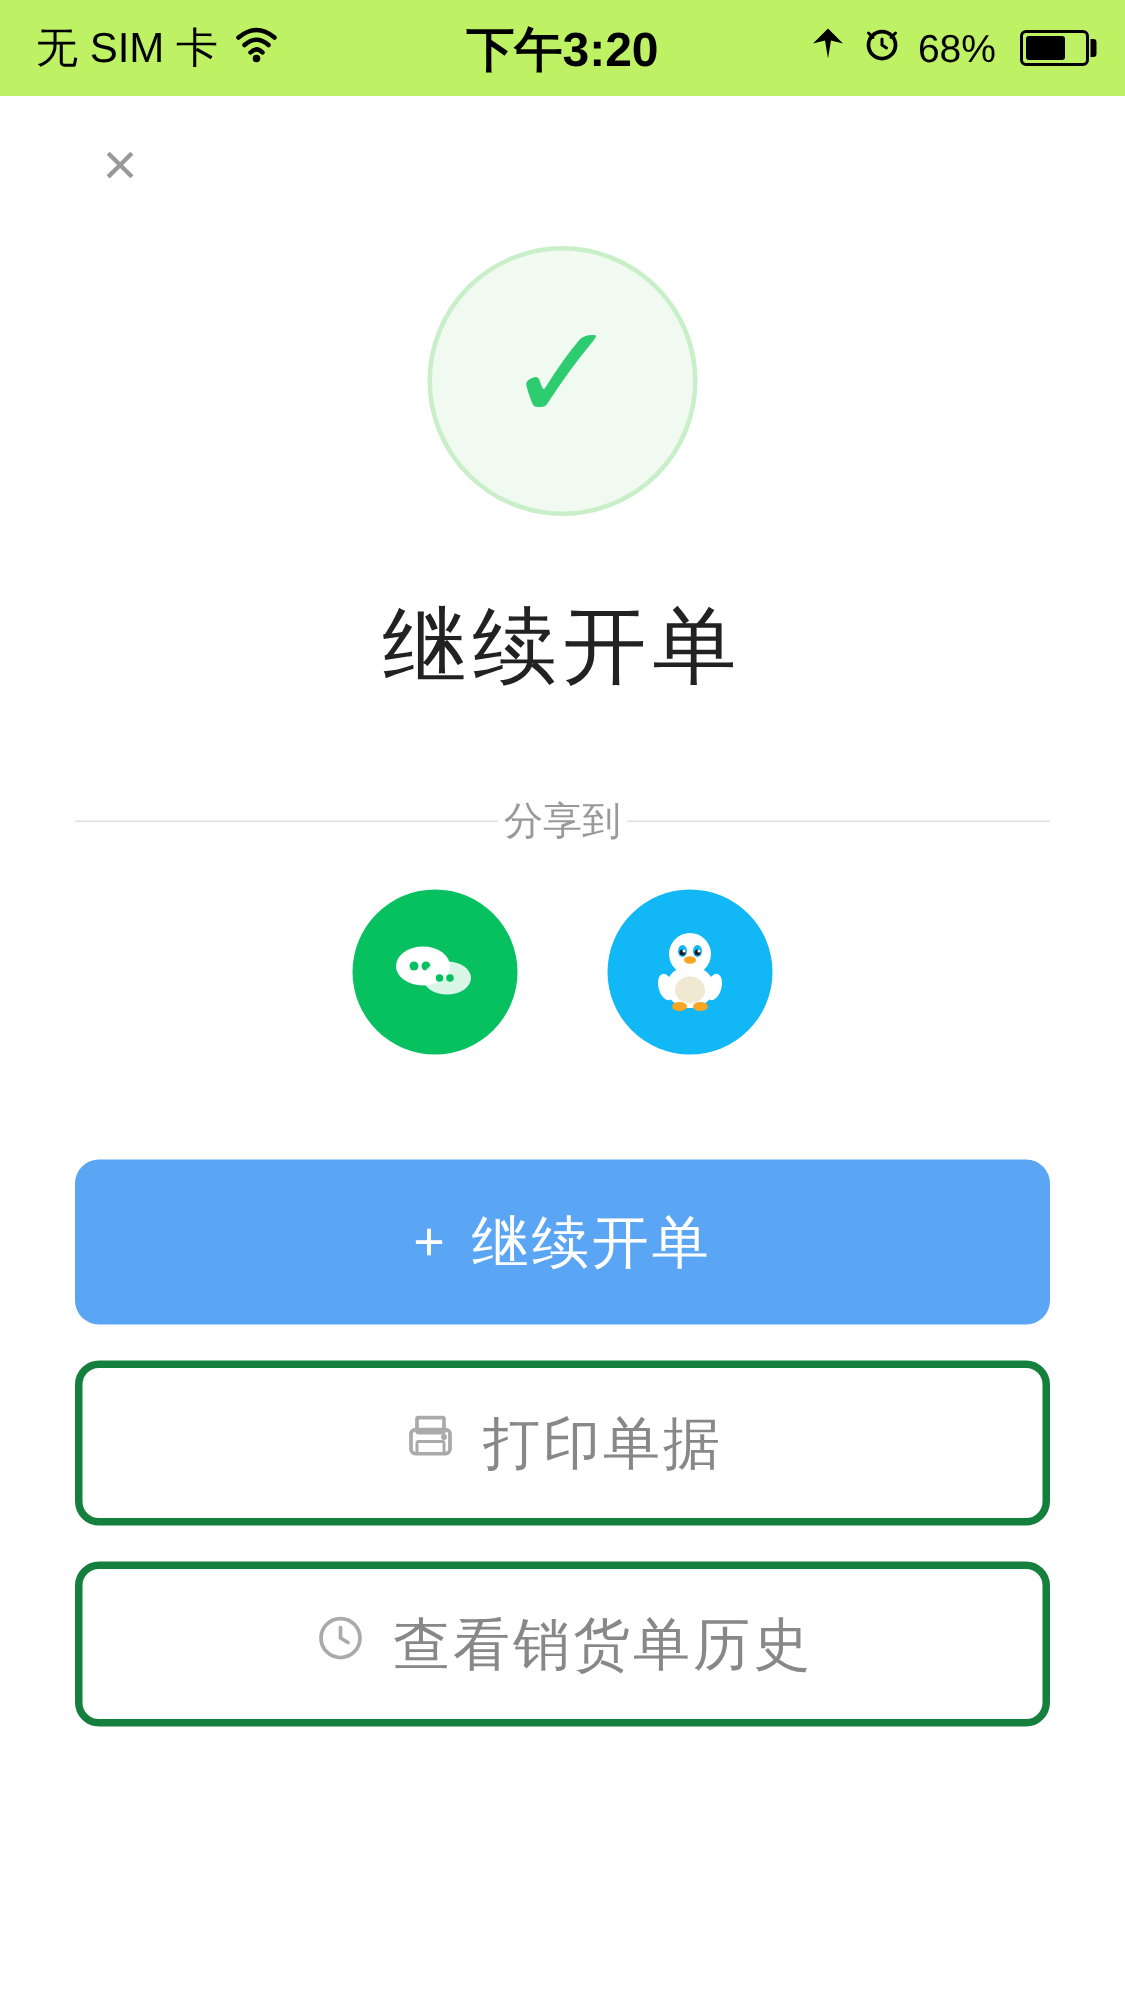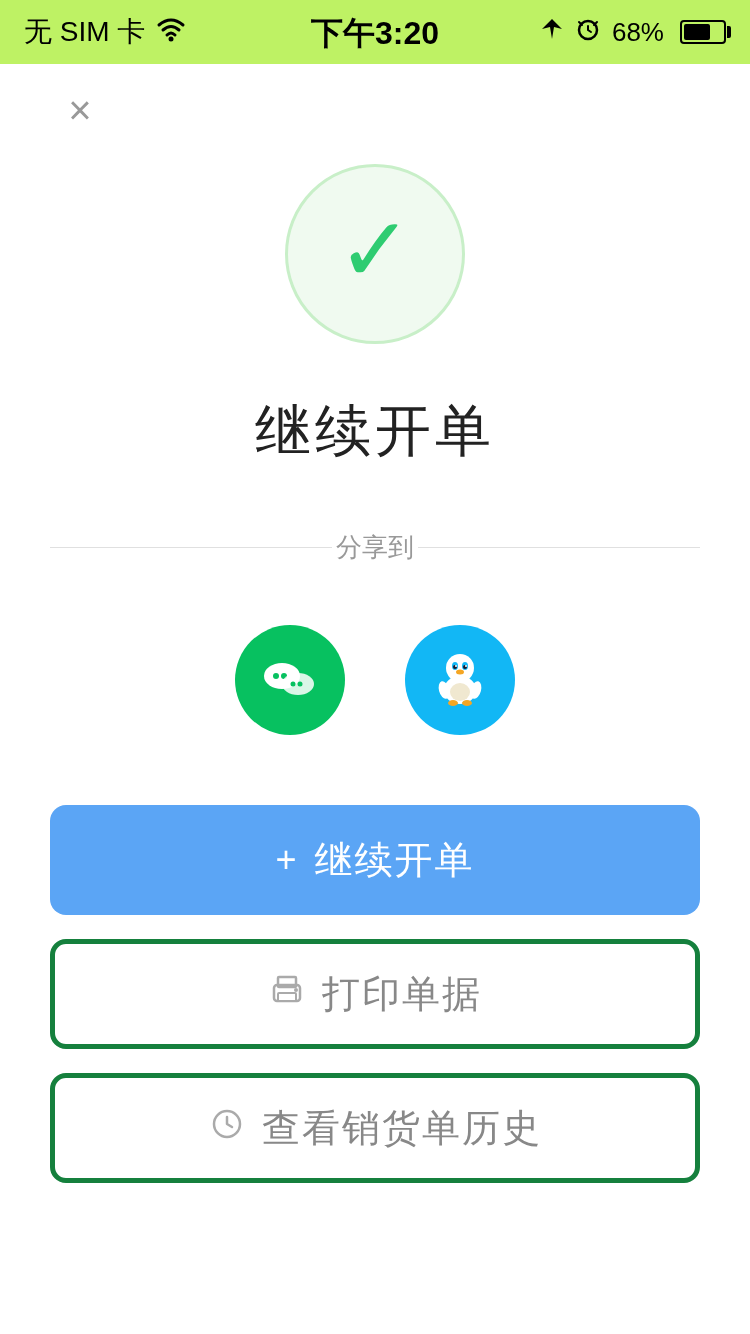--- a/index.html
+++ b/index.html
@@ -147,21 +147,21 @@
       margin-bottom: 60px;
       letter-spacing: 4px;
     }
 
     
     .share-divider {
       width: 100%;
       display: flex;
       align-items: center;
       gap: 4px;
-      margin-bottom: 60px;
+      margin-bottom: 28px;
     }
 
     .divider-line {
       flex: 1;
       height: 1px;
       background: #e0e0e0;
     }
 
     .share-label {
       font-size: 26px;

